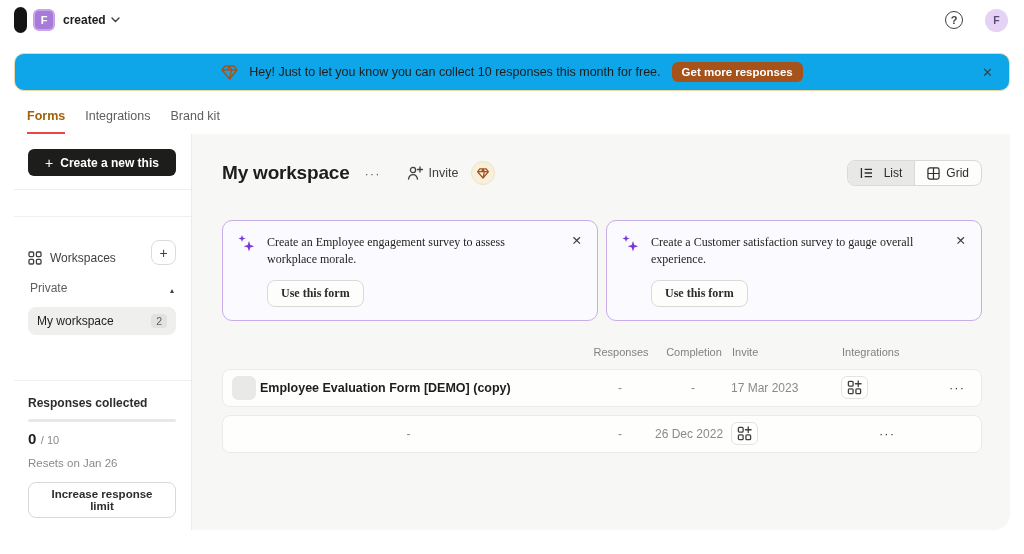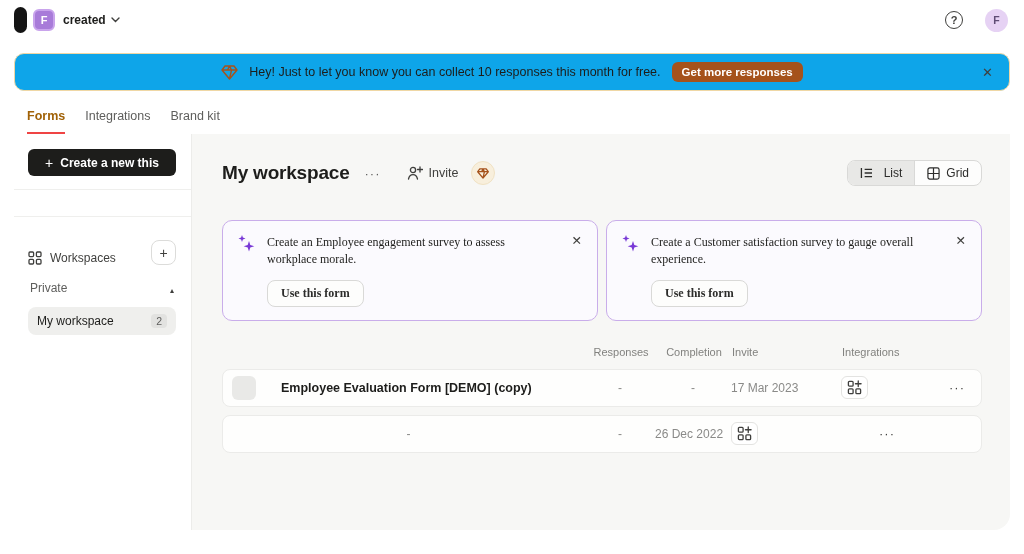--- a/index.html
+++ b/index.html
@@ -97,21 +97,21 @@
     padding:5px 13px; font-size:12px; font-weight:bold; color:#2d2d2b; cursor:pointer; font-family:inherit; }
 
   
   .table { margin-top:25px; }
   .tgrid { display:grid; grid-template-columns:1fr 70px 76px 110px 92px 48px; align-items:center; }
   .thead { padding-bottom:11px; }
   .th { font-size:11px; color:#82827f; }
   .th.center, .cell.center { text-align:center; }
   .trow { background:#fefefd; border:1px solid #ebebe9; border-radius:8px; height:38px;
     margin-bottom:8px; padding-left:9px; cursor:pointer; }
-  .row-title { display:flex; align-items:center; gap:25px; min-width:0; }
+  .row-title { display:flex; align-items:center; gap:4px; min-width:0; }
   .thumb { width:24px; height:24px; border-radius:6px; flex:0 0 auto; }
   .row-name { font-size:12.5px; font-weight:bold; color:#1d1d1b; white-space:nowrap;
     overflow:hidden; text-overflow:ellipsis; }
   .cell { font-size:12px; color:#8a8a88; }
   .int-btn { width:27px; height:23px; border:1px solid #e3e3e1; border-radius:6px; background:#fff;
     display:flex; align-items:center; justify-content:center; cursor:pointer; }
   .row-more { font-size:13px; color:#3f3f3d; letter-spacing:1px; text-align:center; cursor:pointer; }
 
   svg { display:block; }
 </style>
@@ -184,20 +184,32 @@
       <span class="private-caret">▴</span>
     </div>
 
     <div class="ws-item">
       <span>My workspace</span>
       <span class="ws-badge">2</span>
     </div>
 
     <div class="sb-spacer"></div>
 
+    <div class="sb-bottom">
+      <div class="resp-title">Responses collected</div>
+      <div class="resp-bar">
+        <div class="resp-bar-fill"></div>
+      </div>
+      <div>
+        <span class="resp-count">0</span>
+        <span class="resp-limit">/ 10</span>
+      </div>
+      <div class="resp-resets">Resets on Jan 26</div>
+      <button class="limit-btn">Increase response limit</button>
+    </div>
   </aside>
 
   <main class="main">
 
     <div class="main-header">
       <h1 class="page-title">My workspace</h1>
       <span class="title-more">···</span>
       <span class="invite">
         <span>
           <svg width="16" height="14" viewBox="0 0 16 14">

